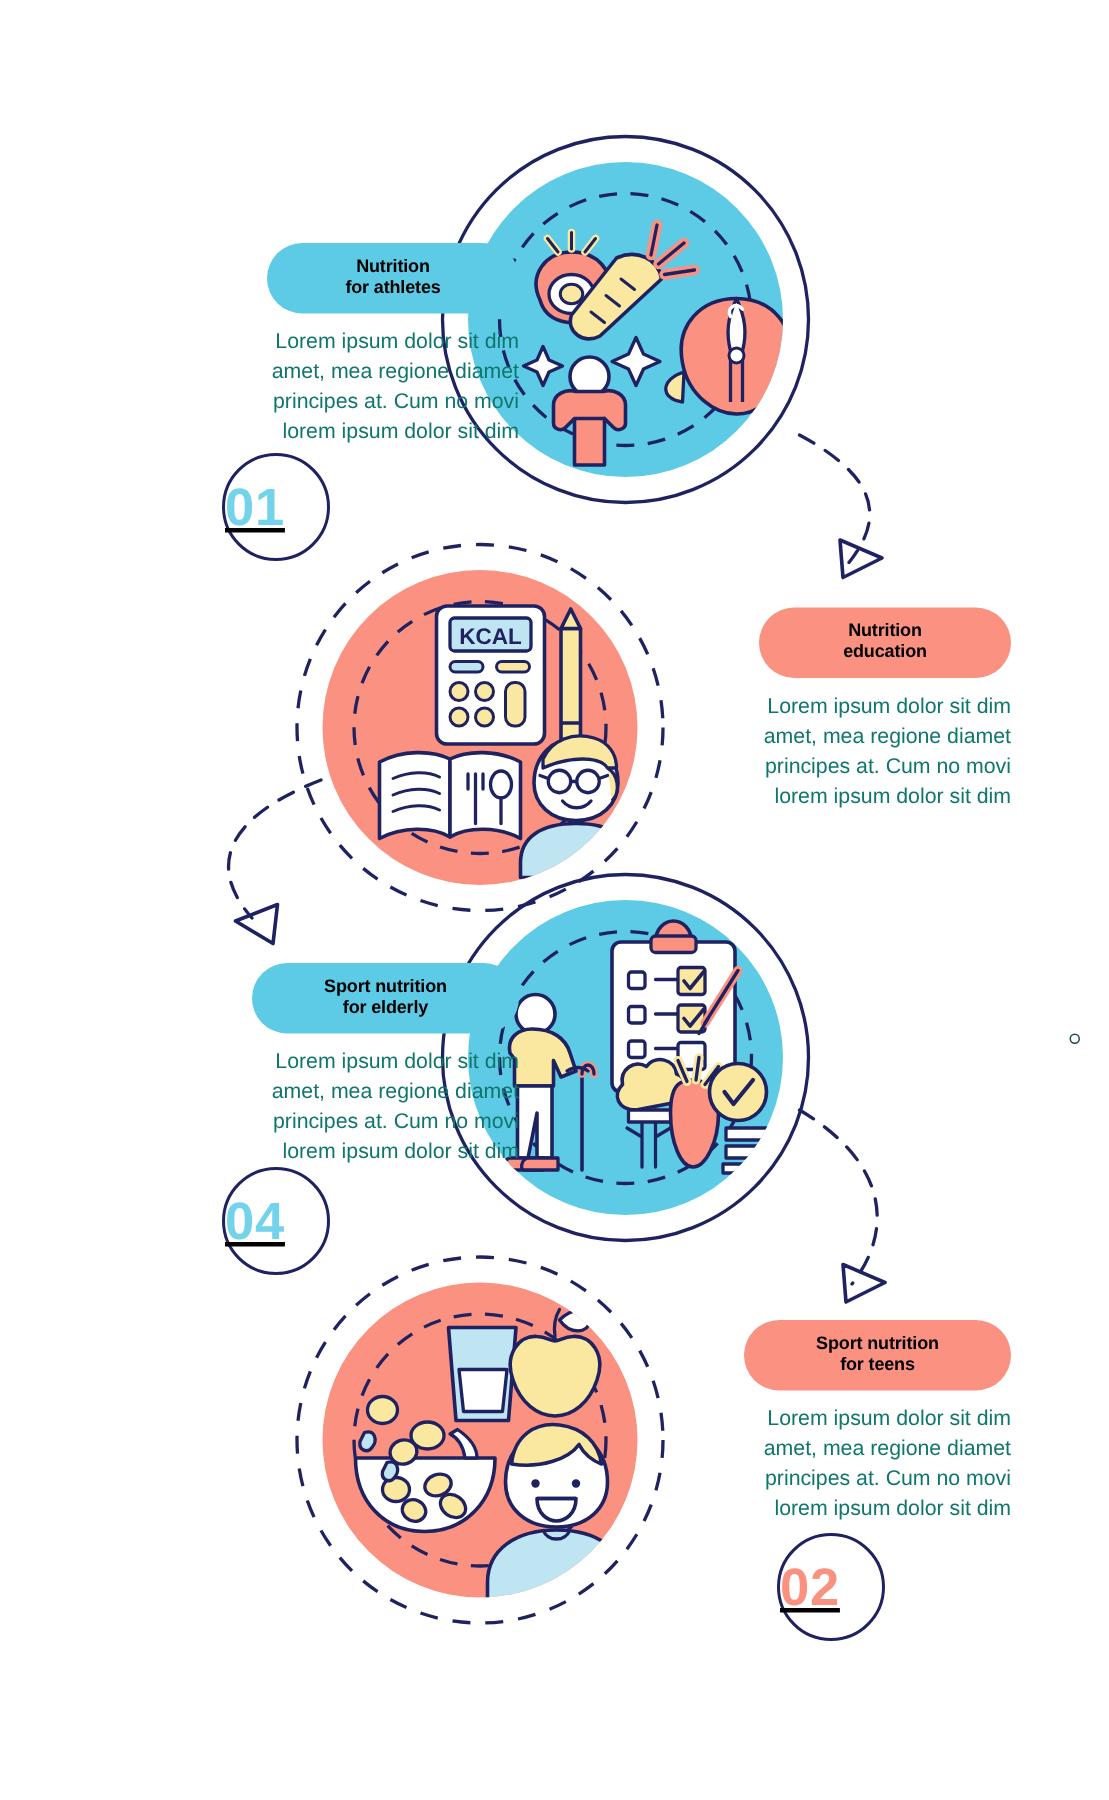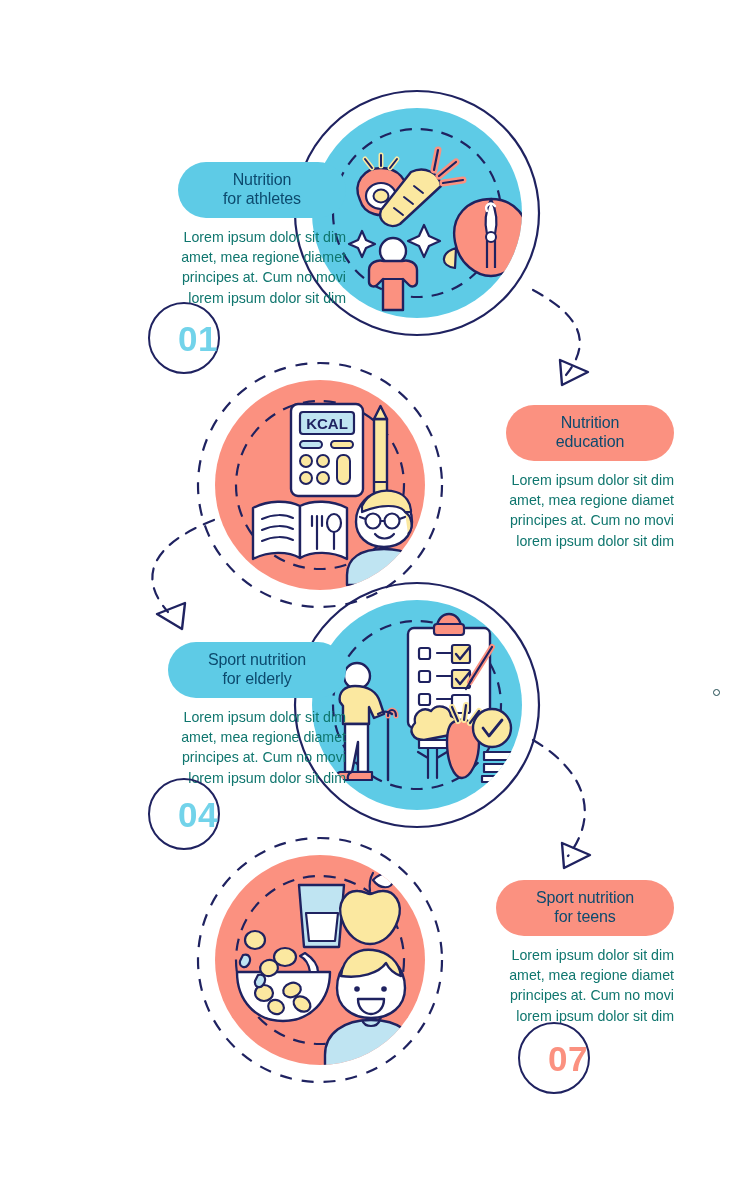--- a/index.html
+++ b/index.html
@@ -25,23 +25,23 @@
 
   
   .block { position: absolute; width: 250px; }
   .block.left  { left: 96px;  text-align: right; }
   .block.right { left: 424px; text-align: right; }
 
   .pill {
     display: inline-block;
     border-radius: 999px;
     padding: 9px 16px 10px;
-    color: #0c4a6e;
-    font-weight: normal;
-    font-size: 16px;
+    color: #000000;
+    font-weight: bold;
+    font-size: 12px;
     line-height: 1.16;
     text-align: center;
     letter-spacing: -0.1px;
     white-space: pre-line;
   }
   .pill.blue  { background: #5ecbe6; }
   .pill.coral { background: #fb9180; }
   .pill.w-sm  { min-width: 168px; }
   .pill.w-md  { min-width: 178px; }
 
@@ -52,21 +52,21 @@
     line-height: 1.42;
     white-space: pre-line;
     text-align: right;
   }
 
   .numwrap {
     position: absolute;
     width: 72px; height: 72px;
     border: 2.2px solid #1f2260;
     border-radius: 50%;
-    display: flex; align-items: center; justify-content: flex-end;
+    display: flex; align-items: center; justify-content: flex-start; text-decoration: underline;
   }
   .num {
     font-size: 35px;
     font-weight: bold;
     letter-spacing: 0.5px;
     line-height: 1;
   }
   .num.blue  { color: #72d3ea; }
   .num.coral { color: #fb9180; }
 
@@ -334,17 +334,17 @@
 
   <div class="block right" style="top:880px;">
     <div class="pill coral w-md">Sport nutrition
 for teens</div>
     <div class="desc">Lorem ipsum dolor sit dim
 amet, mea regione diamet
 principes at. Cum no movi
 lorem ipsum dolor sit dim</div>
   </div>
   <div class="numwrap" style="left:518px; top:1022px;">
-    <span class="num coral">07</span>
+    <span class="num coral">02</span>
   </div>
 
   <div class="tiny-dot"></div>
 </div>
 
 </body></html>

